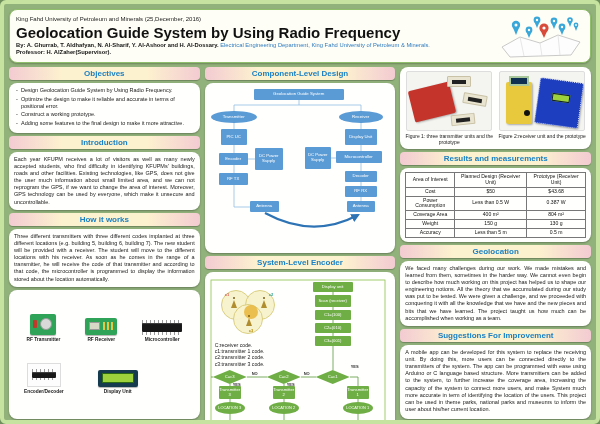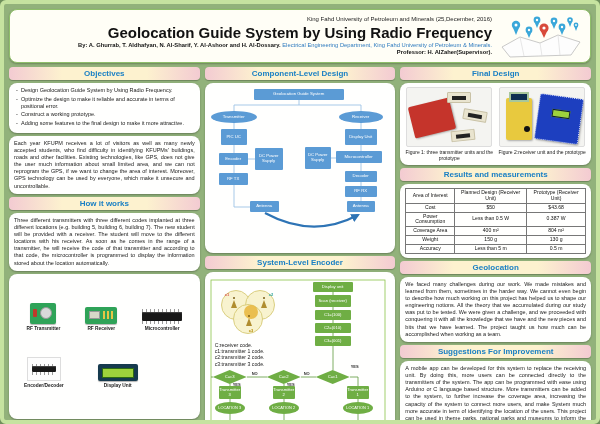--- a/index.html
+++ b/index.html
@@ -1,20 +1,20 @@
 <!DOCTYPE html>
 <html><head>
 <meta charset="utf-8">
 <style>
   html,body{margin:0;padding:0;background:#6f8f5c;}
   *{box-sizing:border-box;font-family:"Liberation Sans",sans-serif;}
   .poster{position:relative;width:600px;height:424px;background:#92b27b;border:4px solid #c6e3a0;border-radius:6px;padding:5px;overflow:hidden;}
   
   .masthead{display:flex;align-items:center;gap:6px;background:#fffef6;border:1px solid #8fbf6a;border-radius:8px;height:54px;padding:2px 6px;box-shadow:0 1px 2px rgba(0,0,0,.25);}
-  .head-text{flex:1;text-align:right;line-height:1.15;}
+  .head-text{flex:1;text-align:left;line-height:1.15;}
   .affil{font-size:6px;color:#222;}
   .title{font-size:15px;font-weight:bold;color:#111;margin:1px 0;}
   .authors{font-size:5.8px;color:#111;}
   .authors b{font-weight:bold;}
   .authors .dept{color:#2f7bbf;}
   .prof{font-size:5.8px;font-weight:bold;color:#111;}
   
   .logo{position:relative;width:72px;height:48px;background:#fff;border-radius:3px;flex:0 0 auto;}
   .tower{position:absolute;left:8px;top:4px;width:9px;height:24px;background:linear-gradient(#bbb,#ddd);border-radius:2px 2px 0 0;}
   .tower:before{content:"";position:absolute;left:-2px;top:0;width:13px;height:5px;background:#aaa;border-radius:2px;}
@@ -159,20 +159,21 @@
       <div class="sec-h">Objectives</div>
       <div class="card">
         <ul class="obj">
           <li>Design Geolocation Guide System by Using Radio Frequency.</li>
           <li>Optimize the design to make it reliable and accurate in terms of positional error.</li>
           <li>Construct a working prototype.</li>
           <li>Adding some features to the final design to make it more attractive.</li>
         </ul>
       </div>
 
+      <div class="sec-h">Introduction</div>
       <div class="card just">Each year KFUPM receives a lot of visitors as well as many newly accepted students, who find difficulty in identifying KFUPMs' buildings, roads and other facilities. Existing technologies, like GPS, does not give the user much information about small limited area, and we can not reprogram the GPS, if we want to change the area of interest. Moreover, GPS technology can be used by everyone, which make it unsecure and uncontrollable.</div>
 
       <div class="sec-h">How it works</div>
       <div class="card just">Three different transmitters with three different codes implanted at three different locations (e.g. building 5, building 6, building 7). The new student will be provided with a receiver. The student will move to the different locations with his receiver. As soon as he comes in the range of a transmitter, he will receive the code of that transmitter and according to that code, the microcontroller is programmed to display the information stored about the location automatically.</div>
 
       <div class="card grow">
         <div class="comp-grid">
           <div class="comp-row">
             <div class="comp">
               <div class="pcb tx"></div>
@@ -299,21 +300,20 @@
           <div class="gnode" style="left:64px;top:110px;width:22px;height:13px;">Transmitter 2</div>
           <div class="gnode" style="left:138px;top:110px;width:22px;height:13px;">Transmitter 1</div>
           <div class="gnode ellipse" style="left:6px;top:126px;width:30px;height:12px;">LOCATION 3</div>
           <div class="gnode ellipse" style="left:60px;top:126px;width:30px;height:12px;">LOCATION 2</div>
           <div class="gnode ellipse" style="left:134px;top:126px;width:30px;height:12px;">LOCATION 1</div>
         </div>
       </div>
     </div>
 
     <div class="col">
-      <div class="sec-h">Final Design</div>
       <div class="card">
         <div class="figs">
           <div class="fig">
             <div class="photo">
               <div class="board-red"></div>
               <div class="bb" style="left:40px;top:4px;">
                   <i></i>
                 </div>
               <div class="bb" style="left:56px;top:22px;transform:rotate(10deg);">
                   <i></i>

